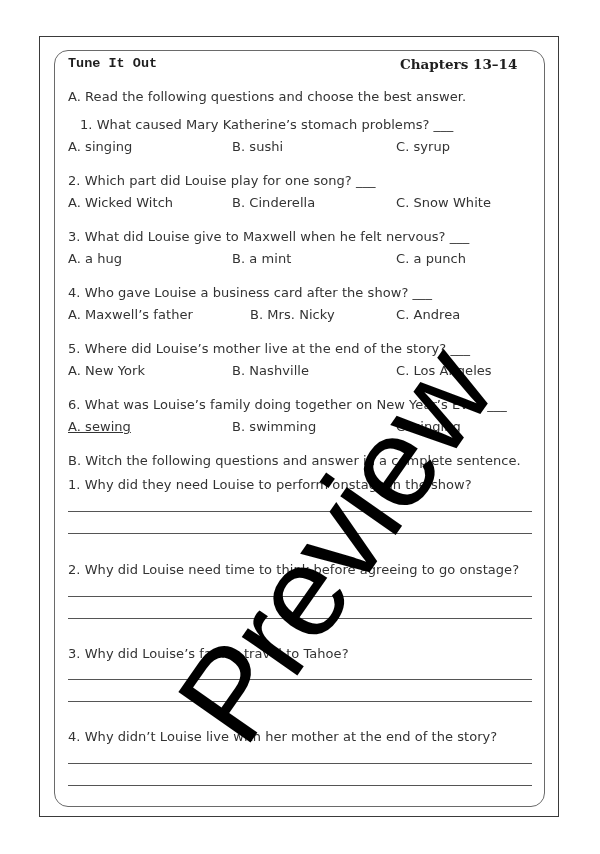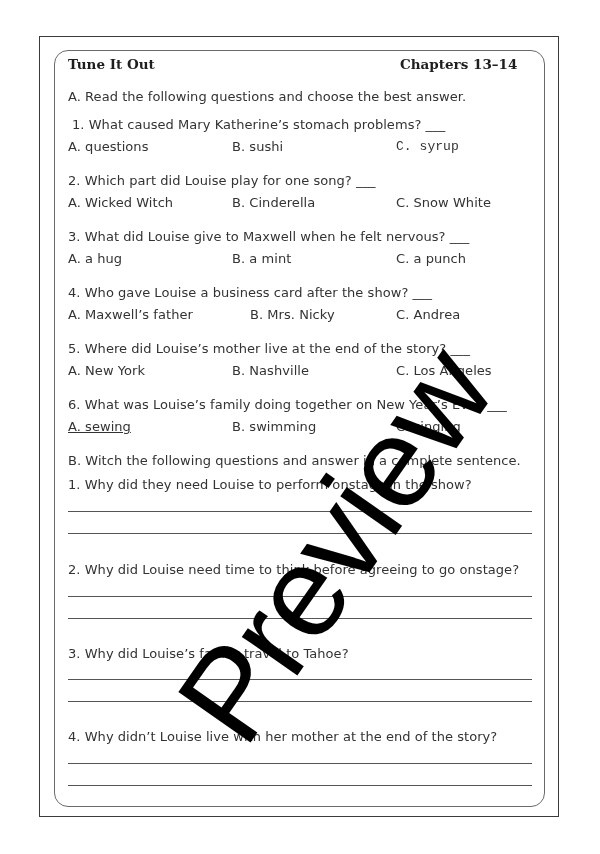--- a/index.html
+++ b/index.html
@@ -16,29 +16,29 @@
     .watermark { position: absolute; left: 335px; top: 545px; transform: translate(-50%, -50%) rotate(-55deg);
                  font-family: "Liberation Sans", sans-serif; font-size: 128px; color: #000; white-space: nowrap;
                  line-height: 1; letter-spacing: -2px; pointer-events: none; }
   </style>
 </head>
 <body>
 
 <div class="outer-frame"></div>
 <div class="inner-box"></div>
 
-<div class="abs header-title" style="left:68px; top:56px;">Tune It Out</div>
+<div class="abs header-title" style="left:68px; top:56px;font-family:Liberation Mono, monospace;">Tune It Out</div>
 <div class="abs header-title" style="left:400px; top:56px;">Chapters 13–14</div>
 
 <div class="abs txt" style="left:68px; top:89px;">A. Read the following questions and choose the best answer.</div>
 
-<div class="abs txt" style="left:72px; top:117px;">1. What caused Mary Katherine’s stomach problems? ___</div>
-<div class="abs txt" style="left:68px; top:139px;">A. questions</div>
+<div class="abs txt" style="left:80px; top:117px;">1. What caused Mary Katherine’s stomach problems? ___</div>
+<div class="abs txt" style="left:68px; top:139px;">A. singing</div>
 <div class="abs txt" style="left:232px; top:139px;">B. sushi</div>
-<div class="abs txt" style="left:396px; top:139px;font-family:Liberation Mono, monospace;">C. syrup</div>
+<div class="abs txt" style="left:396px; top:139px;">C. syrup</div>
 
 <div class="abs txt" style="left:68px; top:173px;">2. Which part did Louise play for one song? ___</div>
 <div class="abs txt" style="left:68px; top:195px;">A. Wicked Witch</div>
 <div class="abs txt" style="left:232px; top:195px;">B. Cinderella</div>
 <div class="abs txt" style="left:396px; top:195px;">C. Snow White</div>
 
 <div class="abs txt" style="left:68px; top:229px;">3. What did Louise give to Maxwell when he felt nervous? ___</div>
 <div class="abs txt" style="left:68px; top:251px;">A. a hug</div>
 <div class="abs txt" style="left:232px; top:251px;">B. a mint</div>
 <div class="abs txt" style="left:396px; top:251px;text-align:center;">C. a punch</div>

